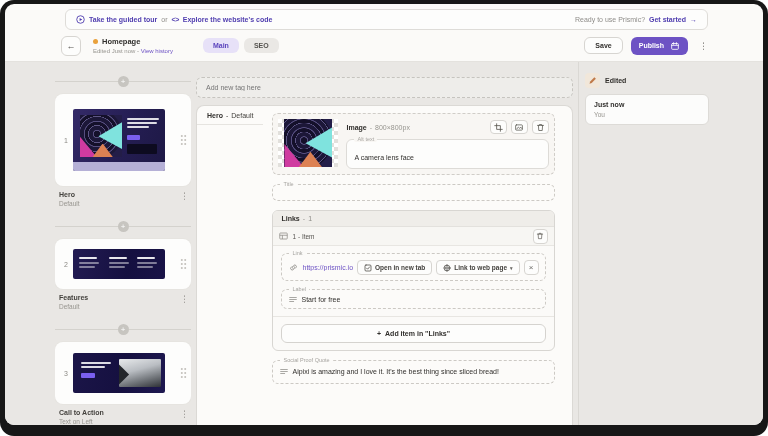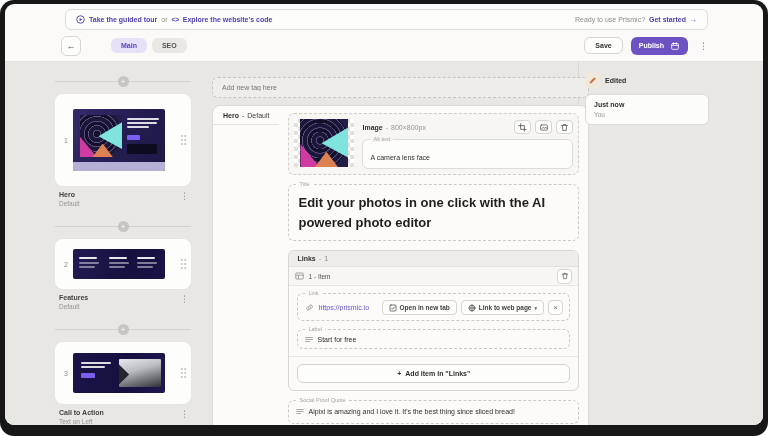--- a/index.html
+++ b/index.html
@@ -76,21 +76,21 @@
   .hpanel { position:absolute; left:54px; top:35px; width:30px; height:10px; background:#0d0b20; border-radius:1px; }
   .thumb-features { width:92px; height:30px; margin:6px 0; background:linear-gradient(100deg,#221b52 0%,#151040 60%,#191347 100%); }
   .fbar { position:absolute; height:1.5px; background:rgba(255,255,255,.45); border-radius:1px; }
   .fbar.t { height:2px; background:rgba(255,255,255,.9); }
   .thumb-cta { width:92px; height:40px; margin:7px 0; background:linear-gradient(100deg,#1b1548 0%,#151040 55%,#1e1850 100%); }
   .cta-photo { position:absolute; right:4px; top:6px; width:42px; height:28px; border-radius:1px; overflow:hidden;
     background:linear-gradient(165deg,#e8eaec 0%,#b9bdc2 40%,#6e7277 72%,#2e3136 100%); }
   .cta-diamond { position:absolute; left:-8px; top:8px; width:15px; height:15px; background:#23262b; transform:rotate(45deg); }
 
   
-  .main { position:absolute; left:207px; top:0; width:377px; height:100%; overflow:hidden; display:flex; flex-direction:column; }
+  .main { position:absolute; left:191px; top:0; width:377px; height:100%; overflow:hidden; display:flex; flex-direction:column; }
   .tag-input { margin-top:15px; height:21px; width:100%; border:1px dashed #c6c4bf; border-radius:6px;
     background:#eeedea; font-size:7px; color:#97958f; padding:0 9px; font-family:"Liberation Sans",sans-serif; outline:none; }
   .hero-card { margin-top:7px; flex:1; background:#fcfbf9; border:1px solid #dbd9d5; border-bottom:none;
     border-radius:8px 8px 0 0; display:flex; flex-direction:row; }
   .card-header { height:19px; display:flex; align-items:center; gap:3px; padding:0 10px; border-bottom:1px solid #e6e4e0; }
   .card-header .nm { font-size:7px; font-weight:bold; color:#312f2c; }
   .card-header .sp, .card-header .vr { font-size:7px; color:#44423e; }
   .card-content { padding:7px 9px 0 9px; }
 
   .image-box { border:1px dashed #d0cdc8; border-radius:6px; background:#f8f6f3; padding:5px; display:flex; gap:8px; }
@@ -179,20 +179,30 @@
         <span class="banner-link">Get started</span>
         <span class="banner-link">→</span>
       </div>
     </div>
   </div>
 
   <div class="docbar">
     <button class="back-btn">
           <span>←</span>
         </button>
+    <div class="doc-meta">
+      <div class="doc-title-row">
+        <span class="status-dot"></span>
+        <span class="doc-title">Homepage</span>
+      </div>
+      <div class="doc-sub">
+        <span>Edited Just now -</span>
+        <span class="view-history">View history</span>
+      </div>
+    </div>
     <div class="tabs">
       <div class="tab active">Main</div>
       <div class="tab">SEO</div>
     </div>
     <div class="spacer"></div>
     <button class="save-btn">Save</button>
     <button class="publish-btn">
       <span>Publish</span>
       <span>
         <svg width="10" height="10" viewBox="0 0 12 12" fill="none" stroke="#fff" stroke-width="1" stroke-linecap="round">
@@ -343,21 +353,20 @@
               </div>
               <div class="fieldset solid alt-box">
                 <span class="legend legend-bg-img">Alt text</span>
                 <input class="alt-value" value="A camera lens face" style="">
               </div>
             </div>
           </div>
 
           <div class="fieldset title-box">
             <span class="legend legend-bg-card">Title</span>
-            <div class="title-value">Edit your photos in one click with the AI powered photo editor</div>
           </div>
 
           <div class="links-group">
             <div class="links-header">
               <span class="lh">Links</span>
               <span class="lc">-</span>
               <span class="lc">1</span>
             </div>
             <div class="item-row">
               <span>

